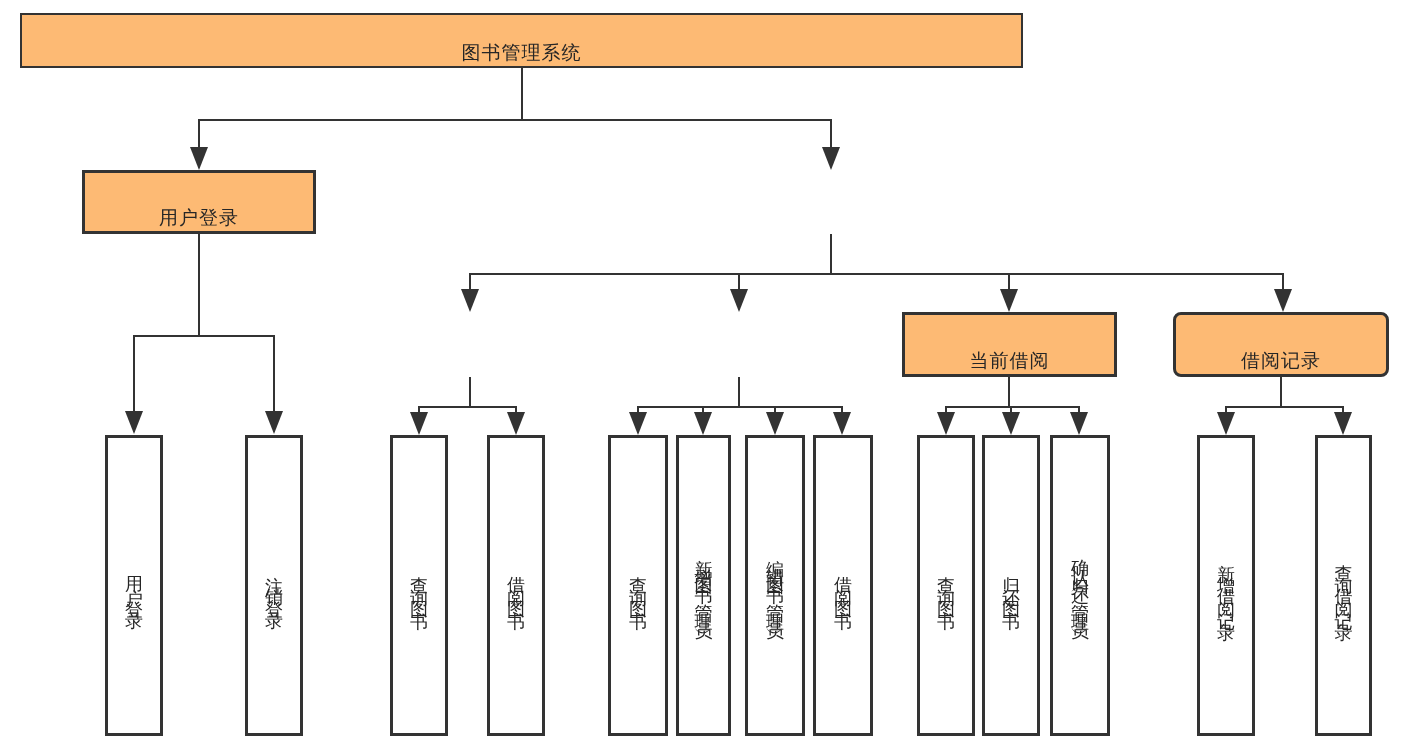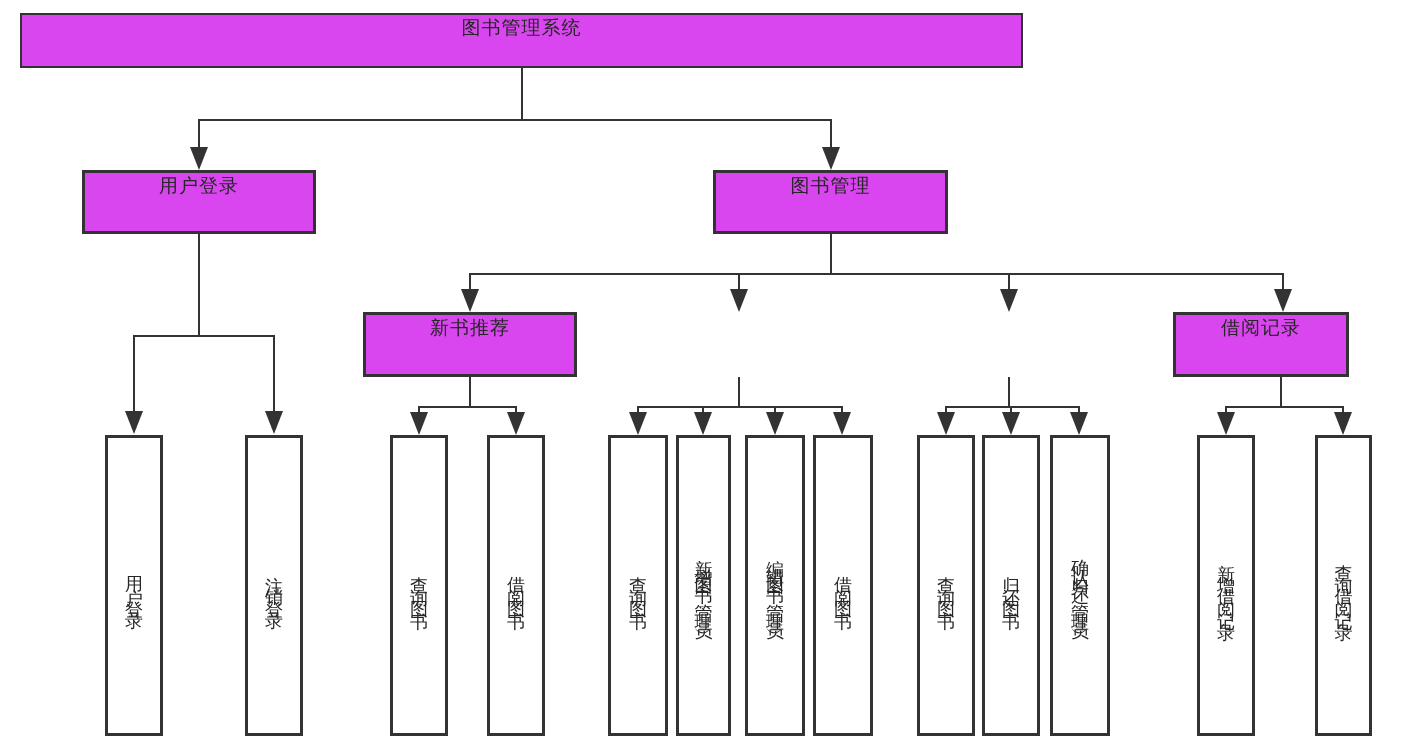--- a/index.html
+++ b/index.html
@@ -1,21 +1,21 @@
 <!DOCTYPE html>
 <html><head>
 <meta charset="utf-8">
 <style>
   html,body{margin:0;padding:0;background:#ffffff;}
   body{width:1405px;height:747px;position:relative;overflow:hidden;
        font-family:"Liberation Sans","DejaVu Sans",sans-serif;color:#262626;}
   .stage{position:absolute;inset:0;}
   
-  .node{position:absolute;background:#d946ef;border:3px solid #333333;
-        box-sizing:border-box;display:flex;align-items:flex-start;justify-content:center;}
+  .node{position:absolute;background:#fdba74;border:3px solid #333333;
+        box-sizing:border-box;display:flex;align-items:flex-end;justify-content:center;}
   .node.thin{border-width:2px;}
   .node span{font-size:19px;letter-spacing:1px;color:#262626;}
   .leaf{position:absolute;background:#ffffff;border:3px solid #333333;
         box-sizing:border-box;display:flex;align-items:center;justify-content:center;
         top:435px;height:301px;}
   .leaf span{writing-mode:vertical-rl;text-orientation:mixed;
              font-size:18px;letter-spacing:12px;color:#262626;line-height:1;}
   .leaf.long span{letter-spacing:9px;}
   .leaf.mid span{letter-spacing:12px;}
   
@@ -41,46 +41,43 @@
   <div class="vl" style="left:521px;top:67px;height:53px;"></div>
   <div class="hl" style="left:198px;top:119px;width:634px;"></div>
   <div class="vl" style="left:198px;top:119px;height:30px;"></div>
   <div class="vl" style="left:830px;top:119px;height:30px;"></div>
   <div class="ar" style="left:190px;top:147px;"></div>
   <div class="ar" style="left:822px;top:147px;"></div>
 
   <div class="node" style="left:82px;top:170px;width:234px;height:64px;">
     <span>用户登录</span>
   </div>
-  <div class="node" style="left:713px;top:170px;width:235px;height:64px;">
-    <span>图书管理</span>
-  </div>
 
   <div class="vl" style="left:198px;top:234px;height:103px;"></div>
   <div class="hl" style="left:133px;top:335px;width:141px;"></div>
   <div class="vl" style="left:133px;top:335px;height:78px;"></div>
   <div class="vl" style="left:273px;top:335px;height:78px;"></div>
   <div class="ar" style="left:125px;top:411px;"></div>
   <div class="ar" style="left:265px;top:411px;"></div>
 
   <div class="vl" style="left:830px;top:234px;height:41px;"></div>
   <div class="hl" style="left:469px;top:273px;width:815px;"></div>
   <div class="vl" style="left:469px;top:273px;height:18px;"></div>
   <div class="vl" style="left:738px;top:273px;height:18px;"></div>
   <div class="vl" style="left:1008px;top:273px;height:18px;"></div>
   <div class="vl" style="left:1282px;top:273px;height:18px;"></div>
   <div class="ar" style="left:461px;top:289px;"></div>
   <div class="ar" style="left:730px;top:289px;"></div>
   <div class="ar" style="left:1000px;top:289px;"></div>
   <div class="ar" style="left:1274px;top:289px;"></div>
 
-  <div class="node" style="left:363px;top:312px;width:214px;height:65px;">
-    <span>新书推荐</span>
+  <div class="node" style="left:902px;top:312px;width:215px;height:65px;">
+    <span>当前借阅</span>
   </div>
-  <div class="node" style="left:1173px;top:312px;width:176px;height:65px;">
+  <div class="node" style="left:1173px;top:312px;width:216px;height:65px;border-radius:8px;">
     <span>借阅记录</span>
   </div>
 
   <div class="vl" style="left:469px;top:377px;height:31px;"></div>
   <div class="hl" style="left:418px;top:406px;width:99px;"></div>
   <div class="vl" style="left:418px;top:406px;height:8px;"></div>
   <div class="vl" style="left:515px;top:406px;height:8px;"></div>
   <div class="ar" style="left:410px;top:412px;"></div>
   <div class="ar" style="left:507px;top:412px;"></div>
 

